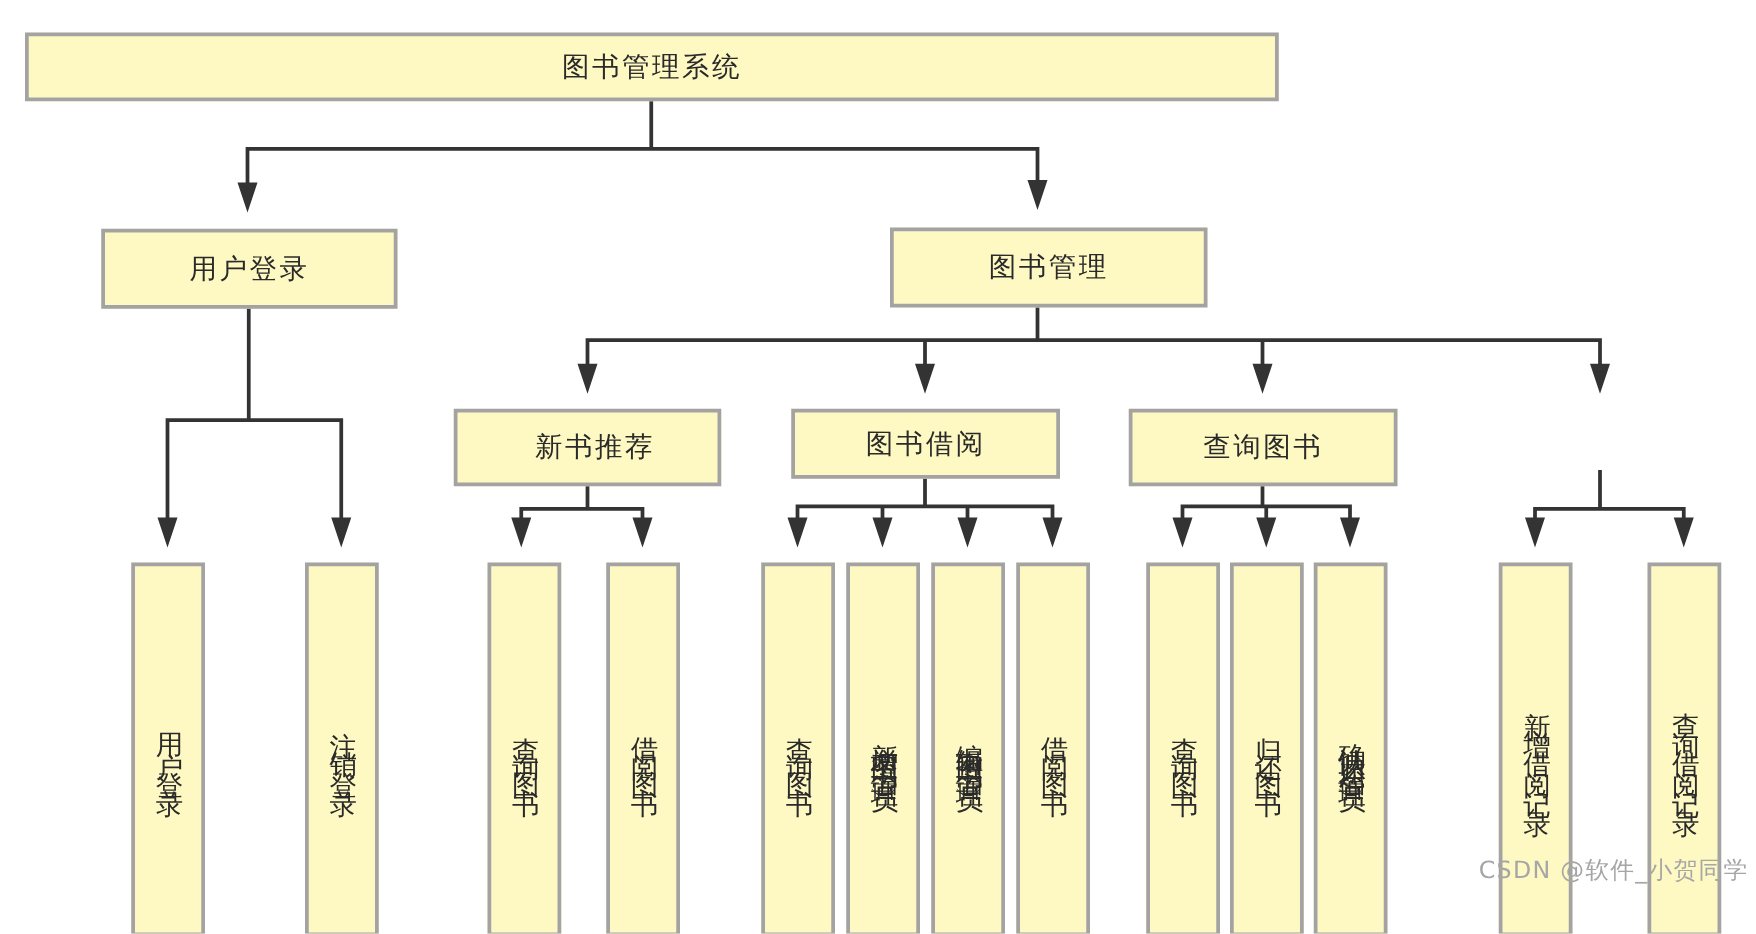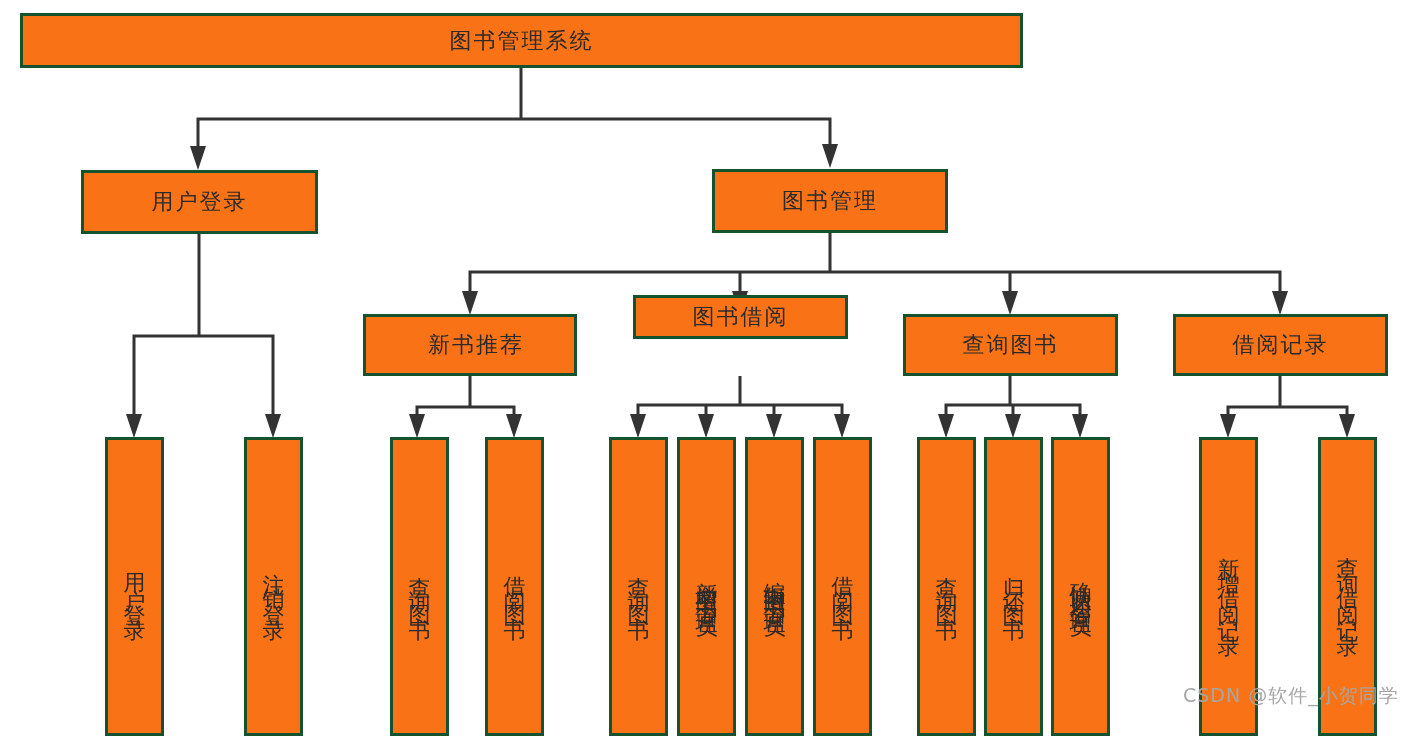--- a/index.html
+++ b/index.html
@@ -3,21 +3,21 @@
 <meta charset="utf-8">
 <style>
   html,body{margin:0;padding:0;background:#ffffff;}
   .canvas{
     position:relative;width:1405px;height:747px;background:#ffffff;
     font-family:"DejaVu Sans","Liberation Sans",sans-serif;color:#2a2a2a;overflow:hidden;
   }
   svg.connectors{position:absolute;left:0;top:0;width:1405px;height:747px;}
   .node{
     position:absolute;display:flex;align-items:center;justify-content:center;
-    border:3px solid #14532d;background:#f97316;box-sizing:border-box;
+    border:3px solid #a3a3a3;background:#fef9c3;box-sizing:border-box;margin-top:13px;
   }
   .node-h{font-size:22px;letter-spacing:2px;white-space:nowrap;}
   .node-v{width:59px;top:437px;height:299px;font-size:22px;}
   .node-v .vtext{
     writing-mode:vertical-rl;text-orientation:mixed;letter-spacing:14px;line-height:1;
   }
   .node-v.tight .vtext{letter-spacing:5px;}
   .node-v.mid .vtext{letter-spacing:16px;}
   .watermark{
     position:absolute;left:1183px;top:683px;font-size:19px;color:#a6a6a6;
@@ -44,26 +44,25 @@
              M470 315 l-8 -24 h16 Z  M740 315 l-8 -24 h16 Z  M1010 315 l-8 -24 h16 Z  M1280 315 l-8 -24 h16 Z
              M417 438 l-8 -24 h16 Z  M514 438 l-8 -24 h16 Z
              M638 438 l-8 -24 h16 Z  M706 438 l-8 -24 h16 Z  M774 438 l-8 -24 h16 Z  M842 438 l-8 -24 h16 Z
              M946 438 l-8 -24 h16 Z  M1013 438 l-8 -24 h16 Z  M1080 438 l-8 -24 h16 Z
              M1228 438 l-8 -24 h16 Z M1347 438 l-8 -24 h16 Z"></path>
   </svg>
 
   <div class="node node-h" style="left:20px;top:13px;width:1003px;height:55px;">图书管理系统</div>
 
   <div class="node node-h" style="left:81px;top:170px;width:237px;height:64px;">用户登录</div>
-  <div class="node node-h" style="left:712px;top:169px;width:236px;height:64px;">图书管理</div>
+  <div class="node node-h" style="left:712px;top:169px;width:254px;height:64px;">图书管理</div>
 
   <div class="node node-h" style="left:363px;top:314px;width:214px;height:62px;padding-left:12px;">新书推荐</div>
-  <div class="node node-h" style="left:633px;top:295px;width:215px;height:44px;">图书借阅</div>
+  <div class="node node-h" style="left:633px;top:314px;width:215px;height:56px;">图书借阅</div>
   <div class="node node-h" style="left:903px;top:314px;width:215px;height:62px;">查询图书</div>
-  <div class="node node-h" style="left:1173px;top:314px;width:215px;height:62px;">借阅记录</div>
 
   <div class="node node-v mid" style="left:105px;">
     <span class="vtext">用户登录</span>
   </div>
   <div class="node node-v mid" style="left:244px;">
     <span class="vtext">注销登录</span>
   </div>
 
   <div class="node node-v" style="left:390px;">
     <span class="vtext">查询图书</span>

